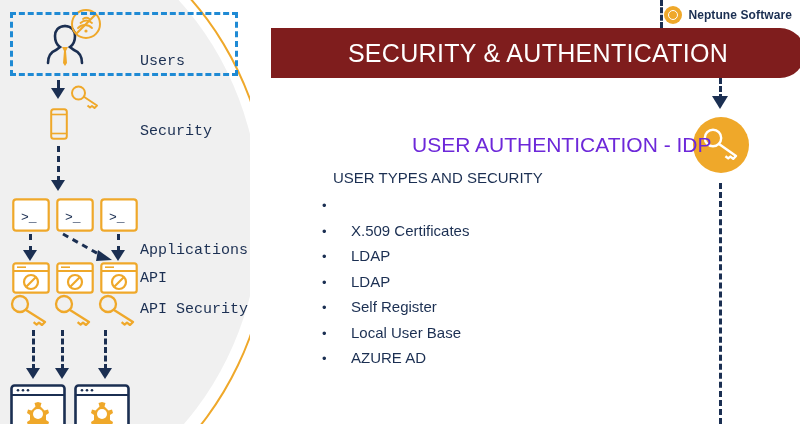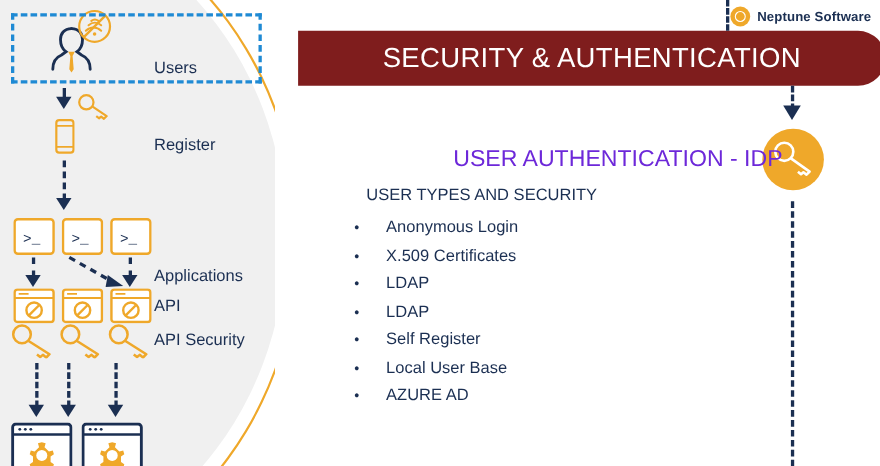--- a/index.html
+++ b/index.html
@@ -69,21 +69,21 @@
   }
   .section-sub{
     position:absolute;left:333px;top:169px;color:#1b2f52;font-size:15px;white-space:nowrap;
   }
   .bullets{position:absolute;left:322px;top:199px;width:360px;}
   .bullet{display:flex;align-items:baseline;margin-bottom:10.5px;}
   .bullet .dot{color:#1b2f52;font-size:13px;width:29px;flex:0 0 29px;line-height:1;}
   .bullet .lbl{color:#1b2f52;font-size:15px;line-height:1;}
 
   
-  .row-label{position:absolute;color:#1b2f52;font-size:15px;white-space:nowrap;}
+  .row-label{position:absolute;color:#1b2f52;font-size:15px;white-space:nowrap;font-family:Liberation Mono, monospace;}
   .lbl-users{left:140px;top:53px;}
   .lbl-devices{left:140px;top:123px;}
   .lbl-apps{left:140px;top:206px;margin-top:36px;}
   .lbl-api{left:140px;top:270px;}
   .lbl-apisec{left:140px;top:301px;}
 
   
   .icon{position:absolute;}
   .dash-v{position:absolute;border-left:3px dashed #1b2f52;}
   .arr{position:absolute;width:0;height:0;border-left:7px solid transparent;border-right:7px solid transparent;border-top:11px solid #1b2f52;}
@@ -203,21 +203,21 @@
     <rect x="1.5" y="1.5" width="53" height="48" rx="3" fill="#ffffff" stroke="#1b2f52" stroke-width="2.6"></rect>
     <line x1="1.5" y1="11" x2="54.5" y2="11" stroke="#1b2f52" stroke-width="2.2"></line>
     <circle cx="8" cy="6.3" r="1.3" fill="#1b2f52"></circle>
       <circle cx="13" cy="6.3" r="1.3" fill="#1b2f52"></circle>
       <circle cx="18" cy="6.3" r="1.3" fill="#1b2f52"></circle>
     <path d="M28 18l3.5 1-1 3.5 4 4 3.5-1 1 3.5-3 2v5l3 2-1 3.5-3.5-1-4 4 1 3.5-3.5 1-3.5-1 1-3.5-4-4-3.5 1-1-3.5 3-2v-5l-3-2 1-3.5 3.5 1 4-4-1-3.5z" fill="#efa82a"></path>
     <circle cx="28" cy="30" r="5" fill="#ffffff"></circle>
   </svg>
 
   <div class="row-label lbl-users">Users</div>
-  <div class="row-label lbl-devices">Register</div>
+  <div class="row-label lbl-devices">Security</div>
   <div class="row-label lbl-apps">Applications</div>
   <div class="row-label lbl-api">API</div>
   <div class="row-label lbl-apisec">API Security</div>
 
   <div class="sel-box"></div>
 
   <div class="banner">
     <span class="banner-text">SECURITY &amp; AUTHENTICATION</span>
   </div>
 
@@ -239,21 +239,20 @@
       <path d="M17 16 34 28l-2.8 2.8-2.8-2.2-2.2 1.8-2.8-2.2" fill="none" stroke="#ffffff" stroke-width="2.4" stroke-linejoin="round"></path>
     </svg>
   </div>
 
   <div class="section-title">USER AUTHENTICATION - IDP</div>
   <div class="section-sub">USER TYPES AND SECURITY</div>
 
   <div class="bullets">
     <div class="bullet">
       <span class="dot">•</span>
-      <span class="lbl">Anonymous Login</span>
     </div>
     <div class="bullet">
       <span class="dot">•</span>
       <span class="lbl">X.509 Certificates</span>
     </div>
     <div class="bullet">
       <span class="dot">•</span>
       <span class="lbl">LDAP</span>
     </div>
     <div class="bullet">

